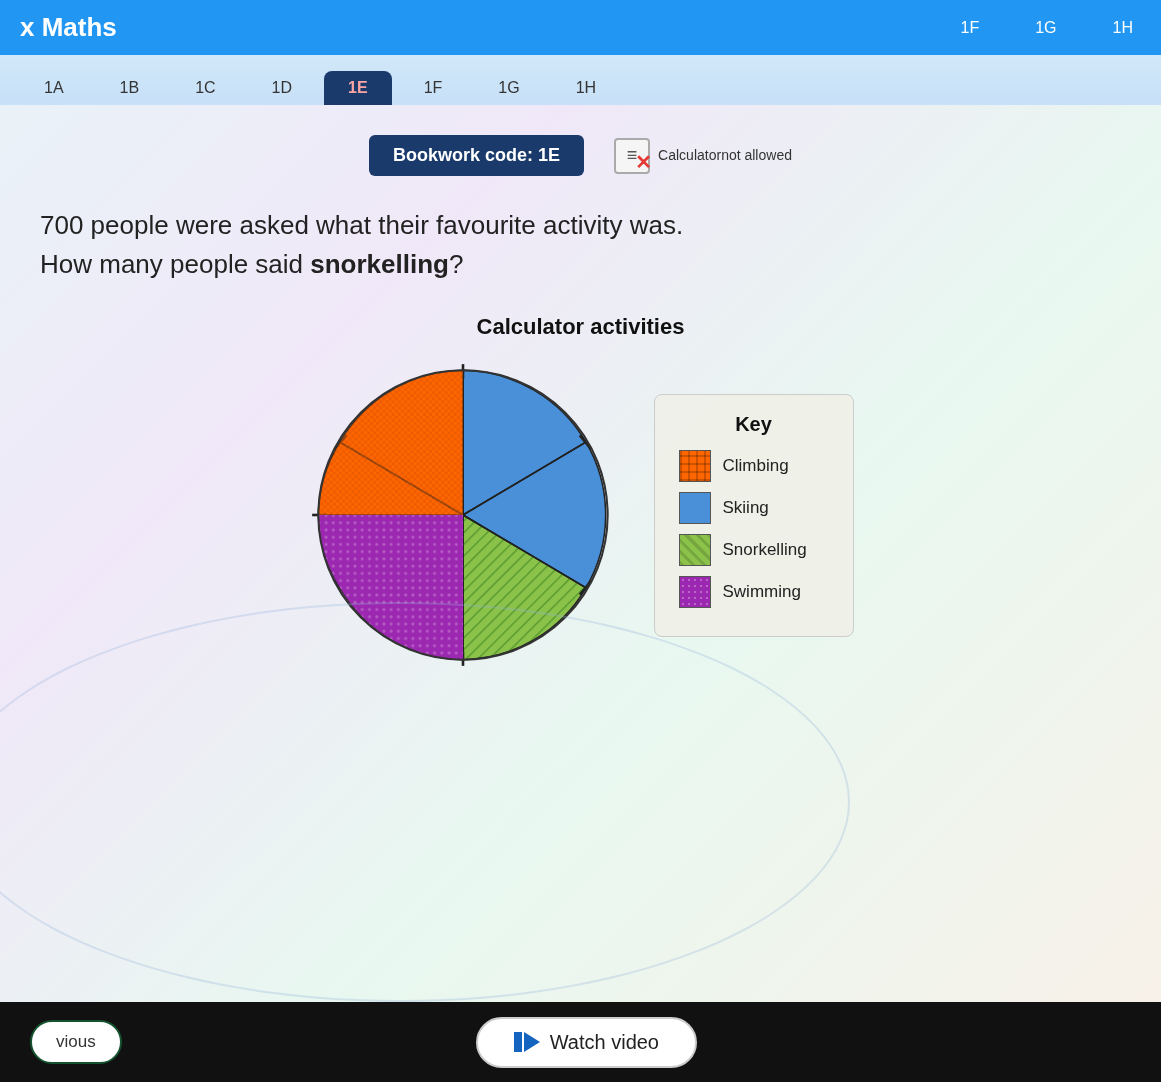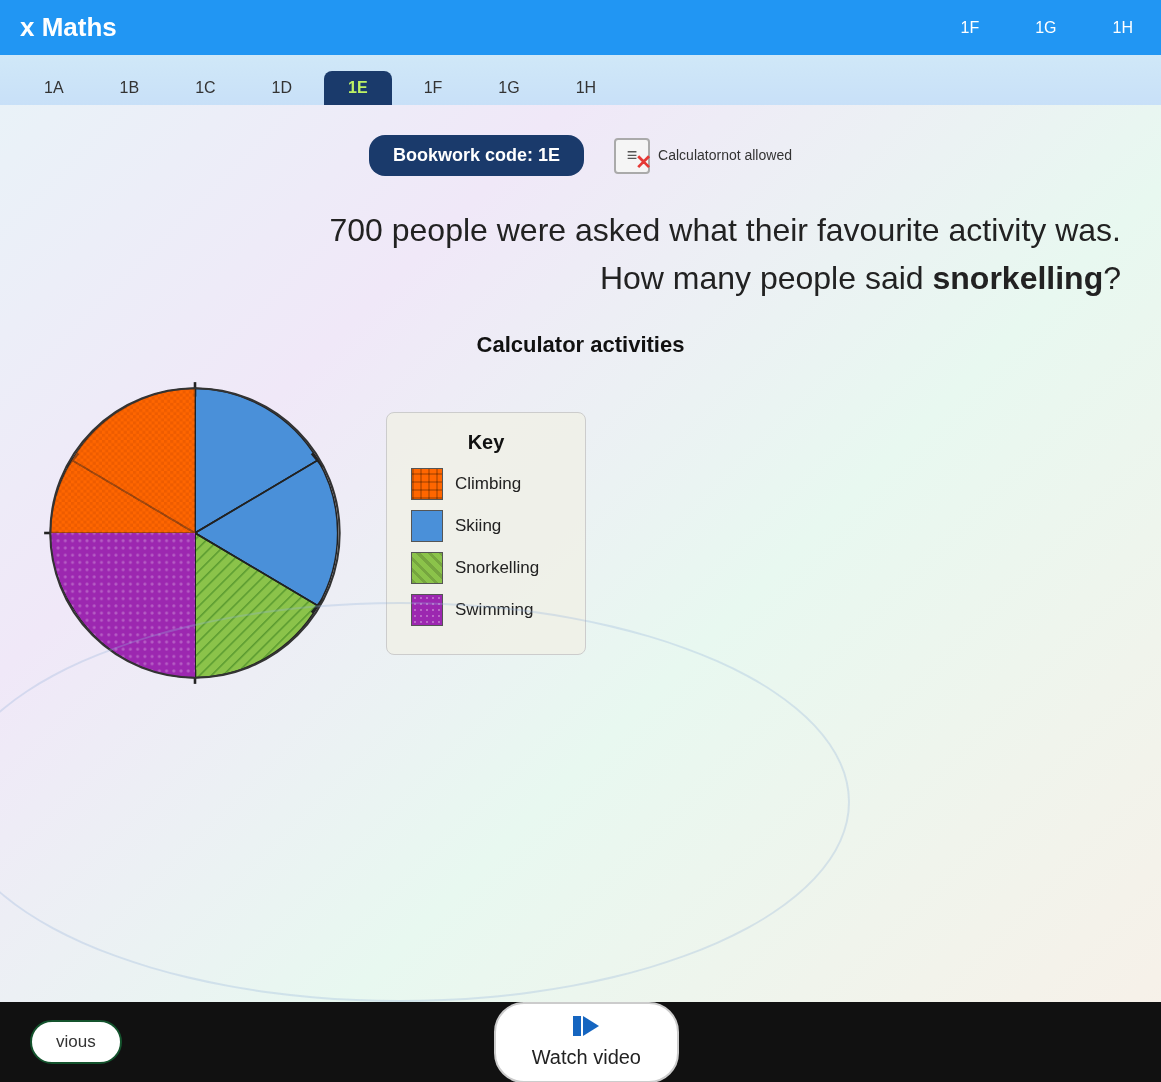--- a/index.html
+++ b/index.html
@@ -63,21 +63,21 @@
     .tab-item {
       padding: 8px 24px;
       font-size: 16px;
       color: #333;
       cursor: pointer;
       border-radius: 8px 8px 0 0;
       font-weight: 500;
     }
     .tab-item.active {
       background: #1a3a6b;
-      color: #bef264;
+      color: #fca5a5;
       font-weight: bold;
       text-align: center;
     }
 
     
     .main-content {
       padding: 30px 40px;
       position: relative;
     }
 
@@ -86,21 +86,21 @@
       display: flex;
       align-items: center;
       justify-content: center;
       gap: 30px;
       margin-bottom: 30px;
     }
     .bookwork-badge {
       background: #1a3a6b;
       color: white;
       padding: 10px 24px;
-      border-radius: 16px;
+      border-radius: 6px;
       font-size: 18px;
       font-weight: bold;
     }
     .calculator-info {
       display: flex;
       align-items: center;
       gap: 8px;
       font-size: 15px;
       color: #333;
     }
@@ -130,22 +130,22 @@
     }
     .calc-text {
       display: flex;
       flex-direction: row;
       font-size: 14px;
       line-height: 1.3;
     }
 
     
     .question-text {
-      text-align: right;
-      font-size: 32px;
+      text-align: left;
+      font-size: 26px;
       color: #222;
       margin-bottom: 30px;
       line-height: 1.5;
     }
     .question-text strong {
       font-weight: 900;
     }
 
     
     .chart-title {
@@ -153,21 +153,21 @@
       font-size: 22px;
       font-weight: bold;
       color: #111;
       margin-bottom: 20px;
     }
 
     
     .chart-area {
       display: flex;
       align-items: center;
-      justify-content: flex-start;
+      justify-content: center;
       gap: 36px;
       margin-bottom: 20px;
     }
 
     
     .pie-container {
       position: relative;
       width: 310px;
       height: 310px;
     }
@@ -267,21 +267,20 @@
       border: 2px solid #ccc;
       border-radius: 30px;
       padding: 12px 36px;
       font-size: 20px;
       cursor: pointer;
       display: flex;
       align-items: center;
       gap: 10px;
       font-weight: 500;
       color: #222;
-      flex-direction: column;
     }
 
     
     .bg-arc {
       position: absolute;
       bottom: 80px;
       left: -50px;
       width: 900px;
       height: 400px;
       border: 2px solid rgba(150, 180, 220, 0.3);

